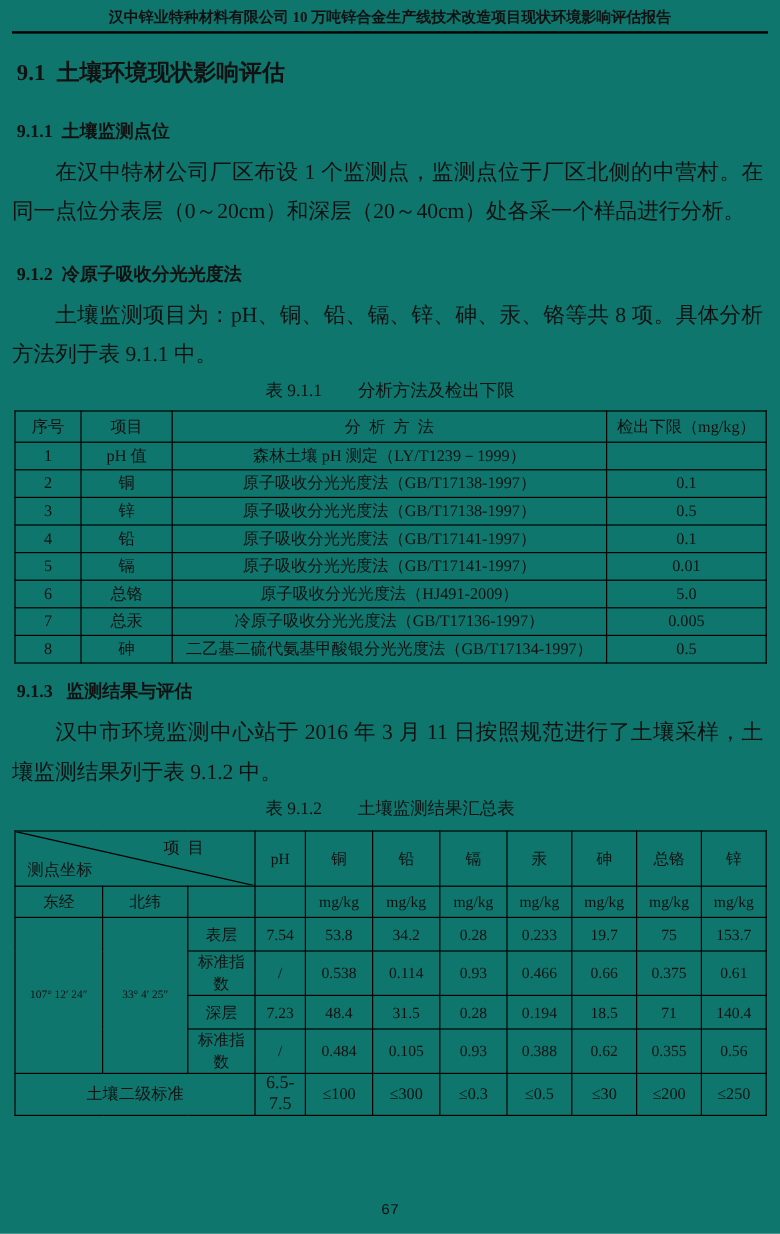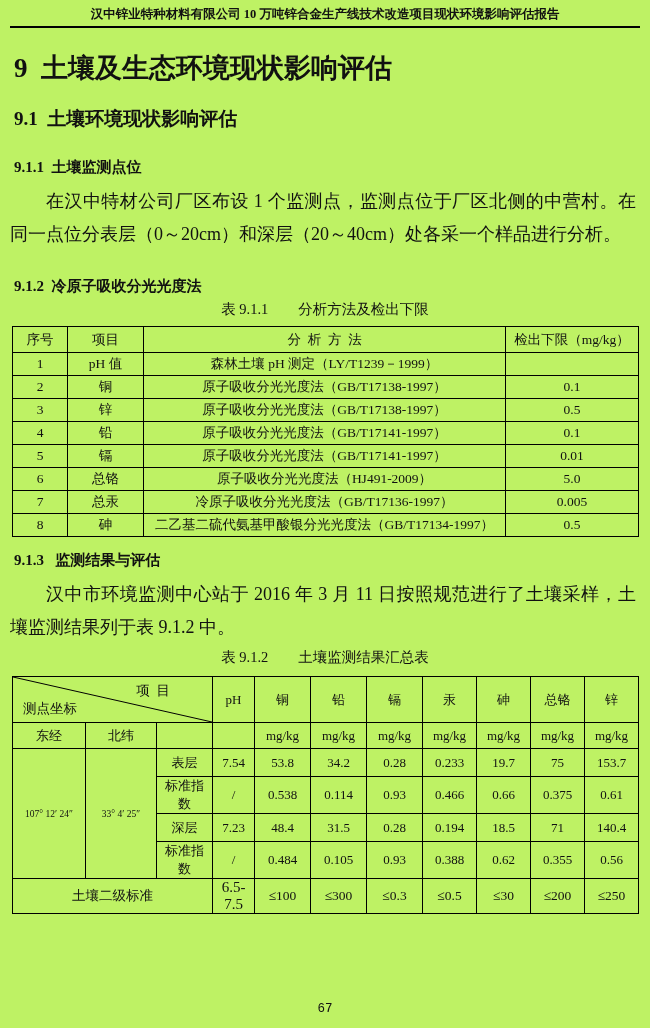--- a/index.html
+++ b/index.html
@@ -2,21 +2,21 @@
 <html><head>
 <meta charset="utf-8">
 <style>
   * { box-sizing: border-box; }
   html, body { margin: 0; padding: 0; }
   body {
     width: 650px; height: 1028px;
     background: #ffffff; color: #111;
     font-family: "Liberation Serif", "DejaVu Serif", serif;
   }
-  .page { position: relative; width: 650px; height: 1028px; overflow: hidden; background: #bef264; }
+  .page { position: relative; width: 650px; height: 1028px; overflow: hidden; background: #0f766e; }
 
   .doc-header {
     margin: 6px 10px 0 10px;
     padding-bottom: 3px;
     border-bottom: 2px solid #000;
     text-align: center;
     font-size: 12.5px; font-weight: bold;
     white-space: nowrap;
     letter-spacing: 0px;
   }
@@ -59,28 +59,28 @@
 
   .page-num { position: absolute; left: 0; right: 0; bottom: 12px; text-align: center; font-size: 12.5px; font-family: Liberation Mono, monospace; }
 </style>
 </head>
 <body>
 
 <div class="page">
 
   <div class="doc-header">汉中锌业特种材料有限公司 10 万吨锌合金生产线技术改造项目现状环境影响评估报告</div>
 
-  <h1 class="chapter">9  土壤及生态环境现状影响评估</h1>
 
   <h2 class="section">9.1  土壤环境现状影响评估</h2>
 
   <h3 class="sub">9.1.1  土壤监测点位</h3>
   <p class="body-para">在汉中特材公司厂区布设 1 个监测点，监测点位于厂区北侧的中营村。在同一点位分表层（0～20cm）和深层（20～40cm）处各采一个样品进行分析。</p>
 
   <h3 class="sub">9.1.2  冷原子吸收分光光度法</h3>
+  <p class="body-para">土壤监测项目为：pH、铜、铅、镉、锌、砷、汞、铬等共 8 项。具体分析方法列于表 9.1.1 中。</p>
 
   <div class="caption">
     <span class="cap-label">表 9.1.1</span><span class="cap-title">分析方法及检出下限</span>
   </div>
 
   <table class="t1">
     <colgroup>
       <col style="width:55px">
         <col style="width:76px">
         <col style="width:362px">

